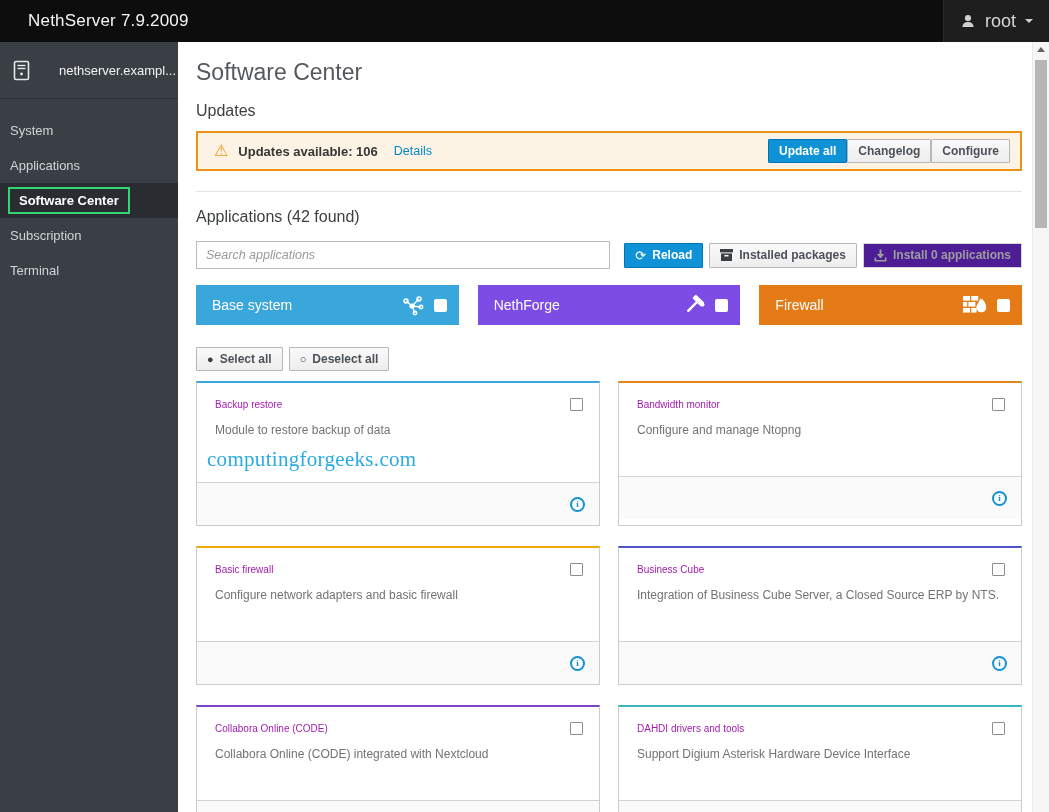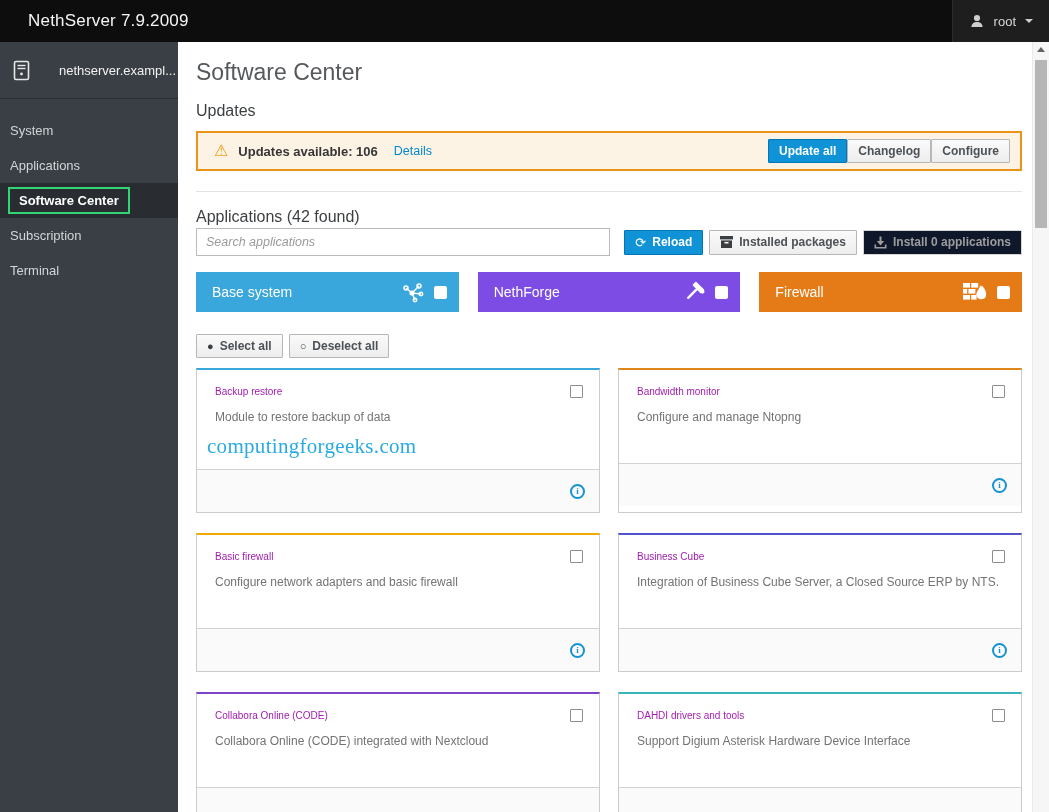--- a/index.html
+++ b/index.html
@@ -11,21 +11,21 @@
   
   .topbar {
     position:absolute; top:0; left:0; width:1049px; height:42px;
     background:#0d0d0d; display:flex; align-items:center; z-index:30;
   }
   .brand { color:#f5f5f5; font-size:17px; padding-left:28px; letter-spacing:.2px; }
   .topbar-right {
     margin-left:auto; height:100%; display:flex; align-items:center; gap:9px;
     background:#1e1e1e; padding:0 16px; border-left:1px solid #2c2c2c; cursor:pointer;
   }
-  .user-name { color:#d6d6d6; font-size:13px; }
+  .user-name { color:#d6d6d6; font-size:18px; }
   .caret-down { width:0; height:0; border-left:4px solid transparent; border-right:4px solid transparent; border-top:4px solid #cfcfcf; }
   
   .sidebar {
     position:absolute; top:42px; left:0; width:178px; bottom:0;
     background:#393f44; z-index:20;
   }
   .host-row {
     height:57px; display:flex; align-items:center; gap:29px; padding-left:13px;
     border-bottom:1px solid rgba(0,0,0,.25); cursor:pointer;
   }
@@ -57,24 +57,24 @@
   .alert-link { font-size:12.5px; color:#0088ce; text-decoration:none; margin-left:6px; cursor:pointer; }
   .alert-actions { margin-left:auto; display:flex; }
   
   .btn {
     font-family:"Liberation Sans", sans-serif; font-size:12px; font-weight:600;
     padding:4px 10px; border-radius:1px; cursor:pointer;
     background:linear-gradient(#fafafa,#ededed); border:1px solid #b7b7b7; color:#4d5258;
     display:inline-flex; align-items:center; gap:6px; white-space:nowrap;
   }
   .btn-primary { background:#1092d6; border-color:#0076b7; color:#fff; }
-  .btn-disabled { background:#0f172a; border-color:#d6d6d6; color:#9d9d9d; cursor:default; }
+  .btn-disabled { background:#4c1d95; border-color:#d6d6d6; color:#9d9d9d; cursor:default; }
   .section-divider { border:none; border-top:1px solid #e3e3e3; margin-top:20px; }
   
-  .search-row { margin-top:2px; display:flex; align-items:center; }
+  .search-row { margin-top:15px; display:flex; align-items:center; }
   .search-input {
     width:414px; height:28px; border:1px solid #bbb; padding:0 9px;
     font-family:"Liberation Sans", sans-serif; font-size:12.5px; font-style:italic; color:#444;
   }
   .search-input::placeholder { color:#9a9a9a; font-style:italic; }
   .search-buttons { margin-left:auto; display:flex; gap:6px; }
   .refresh-glyph { font-size:13px; font-weight:400; }
   
   .tiles { margin-top:16px; display:flex; gap:19px; }
   .tile {

